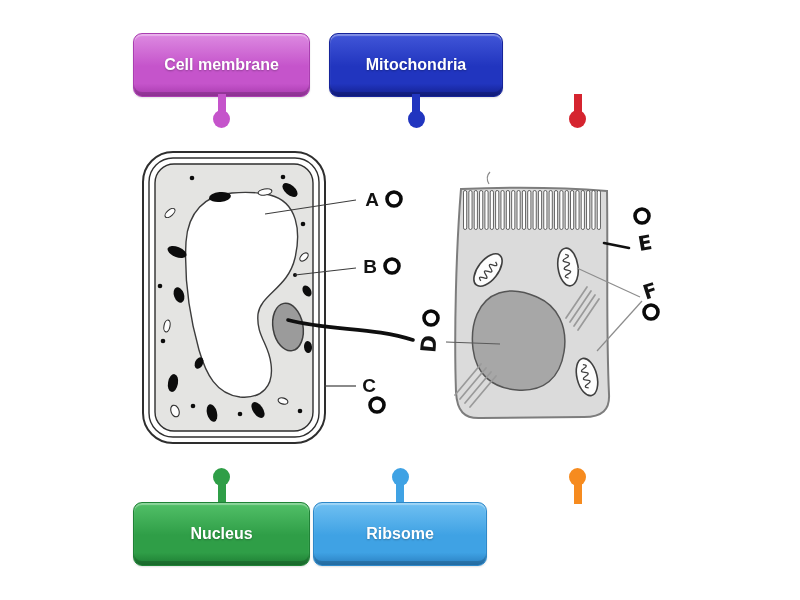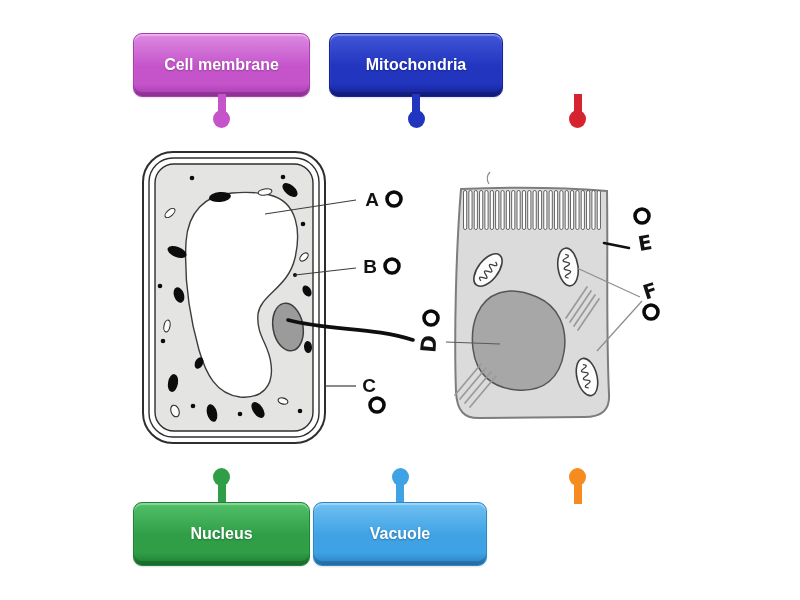--- a/index.html
+++ b/index.html
@@ -197,21 +197,21 @@
     <div class="pin-stem"></div>
     <div class="card">
       <span>Nucleus</span>
     </div>
   </div>
 
   <div class="label-group bottom" style="left: 313px; top: 468px; width: 174px; height: 98px; --base: #3fa2e4; --light: #70c0f2; --dark: #2a7fc0; --border: #2d88c9;">
     <div class="pin-dot"></div>
     <div class="pin-stem"></div>
     <div class="card">
-      <span>Vacuole</span>
+      <span>Ribsome</span>
     </div>
   </div>
 
   <div class="label-group bottom" style="left: 490px; top: 468px; width: 175px; height: 98px; --base: #f68b1f; --light: #f9ab55; --dark: #d06f0b; --border: #da760f;">
     <div class="pin-dot"></div>
     <div class="pin-stem"></div>
   </div>
 
 </div>
 

